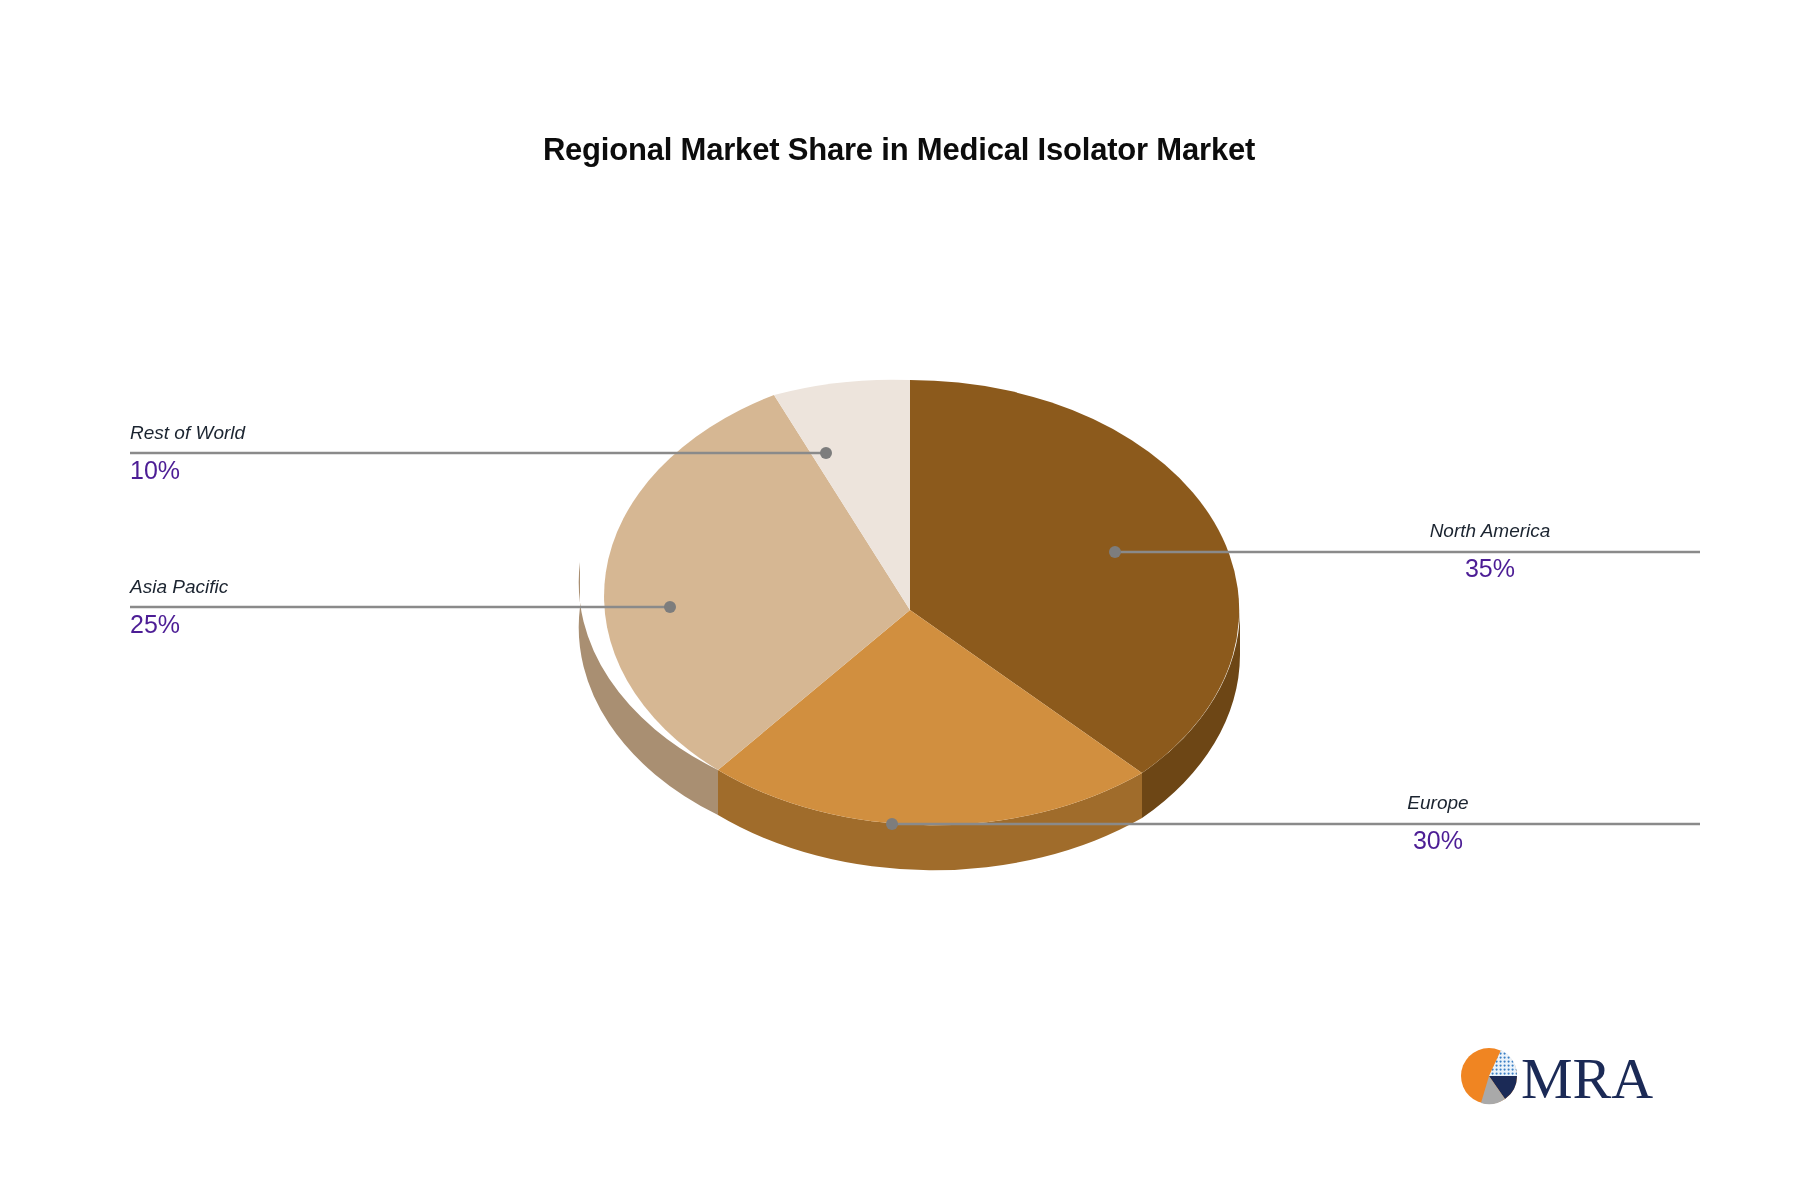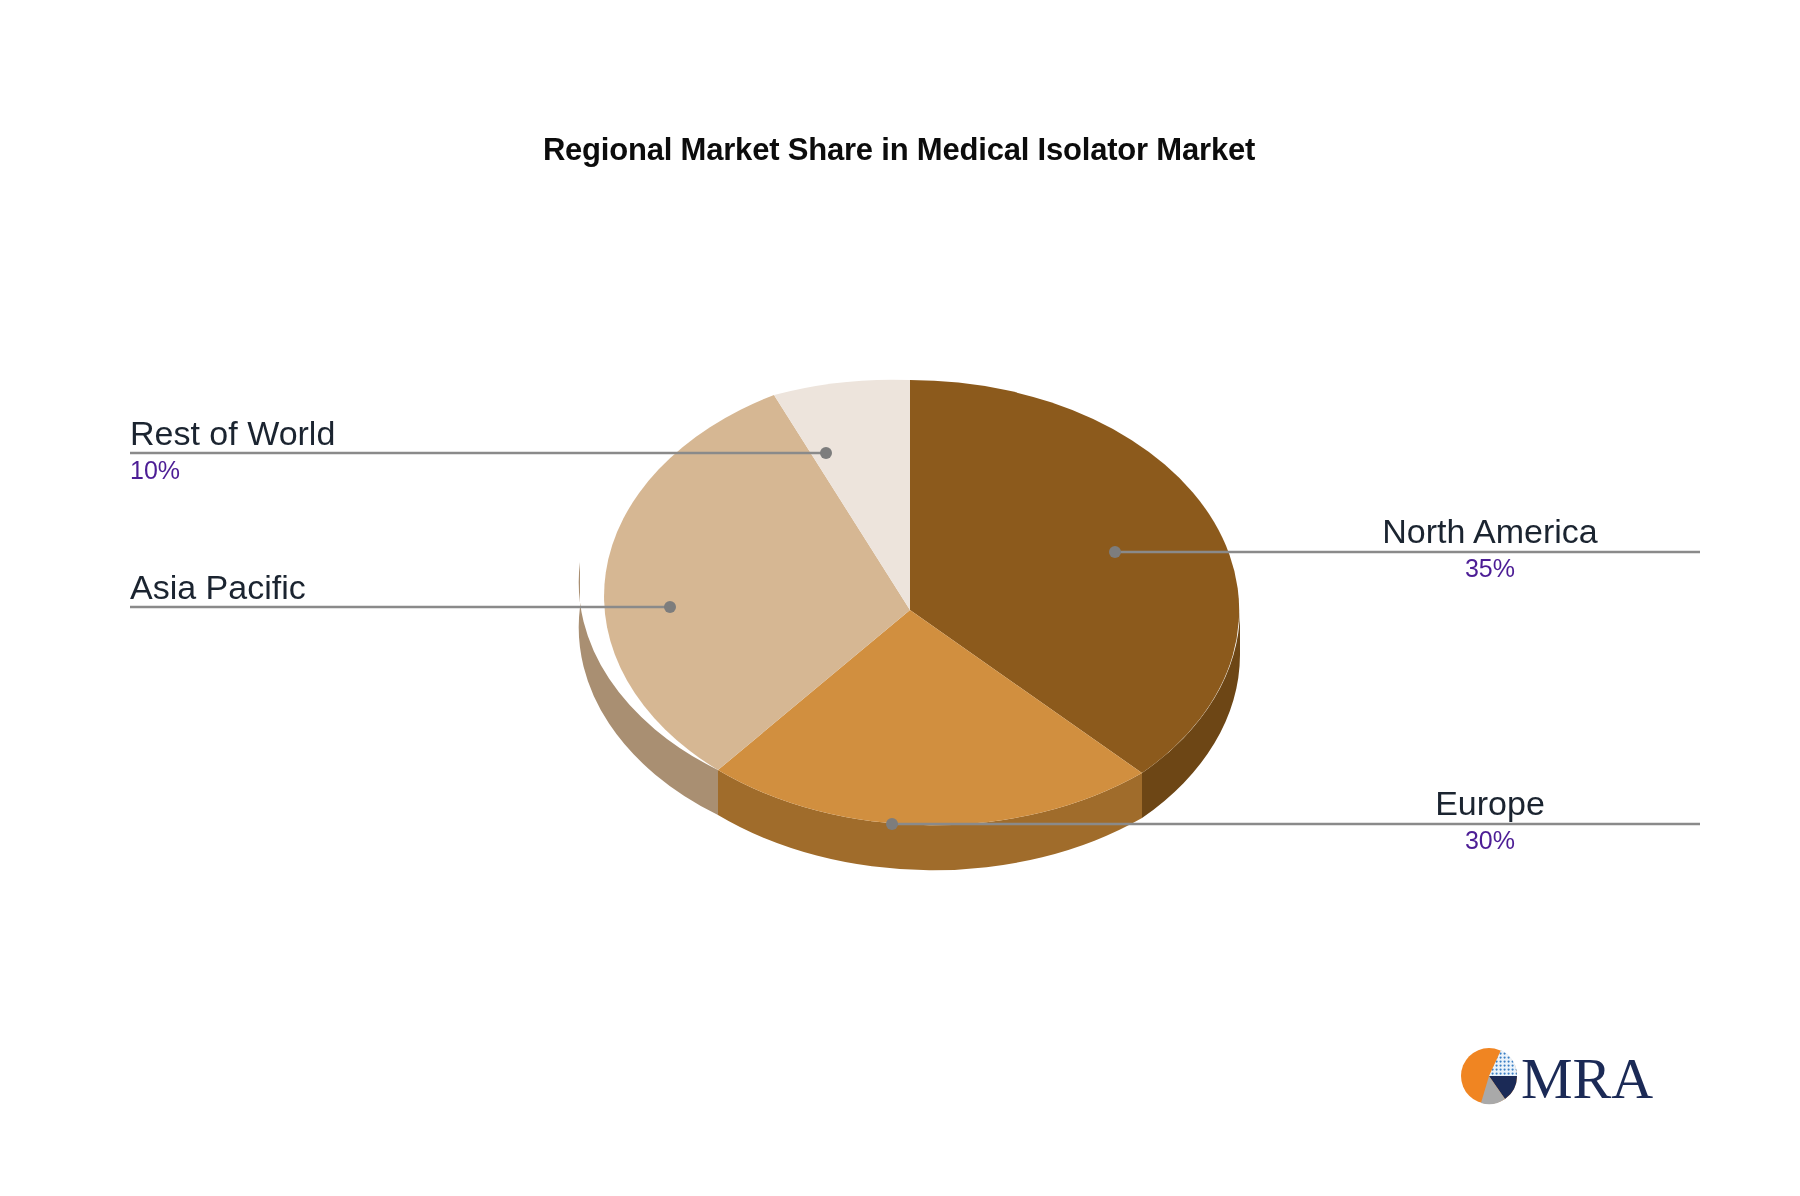--- a/index.html
+++ b/index.html
@@ -52,39 +52,40 @@
     width: 1800px;
     height: 1196px;
   }
 
   
   .callout {
     position: absolute;
     font-family: "Liberation Sans", sans-serif;
   }
   .callout .cl-name {
-    font-size: 34px;
+    font-size: 19px;
     color: #1b2430;
     line-height: 30px;
     white-space: nowrap;
+    font-style: italic;
   }
   .callout .cl-value {
     font-size: 25px;
     color: #4c1d95;
     line-height: 30px;
     white-space: nowrap;
     margin-top: 7px;
   }
   .callout.left { text-align: left; }
   .callout.right { text-align: center; }
 
   #callout-rest-of-world { left: 130px; top: 418px; width: 420px; }
   #callout-asia-pacific  { left: 130px; top: 572px; width: 420px; }
   #callout-north-america { left: 1280px; top: 516px; width: 420px; }
-  #callout-europe        { left: 1280px; top: 788px; width: 420px; }
+  #callout-europe        { left: 1228px; top: 788px; width: 420px; }
 
   
   #logo {
     position: absolute;
     left: 1455px;
     top: 1040px;
     width: 205px;
     height: 72px;
   }
   #logo svg { display: block; }
@@ -141,20 +142,21 @@
     </g>
   </svg>
 
   <div class="callout left" id="callout-rest-of-world">
     <div class="cl-name">Rest of World</div>
     <div class="cl-value">10%</div>
   </div>
 
   <div class="callout left" id="callout-asia-pacific">
     <div class="cl-name">Asia Pacific</div>
+    <div class="cl-value">25%</div>
   </div>
 
   <div class="callout right" id="callout-north-america">
     <div class="cl-name">North America</div>
     <div class="cl-value">35%</div>
   </div>
 
   <div class="callout right" id="callout-europe">
     <div class="cl-name">Europe</div>
     <div class="cl-value">30%</div>

